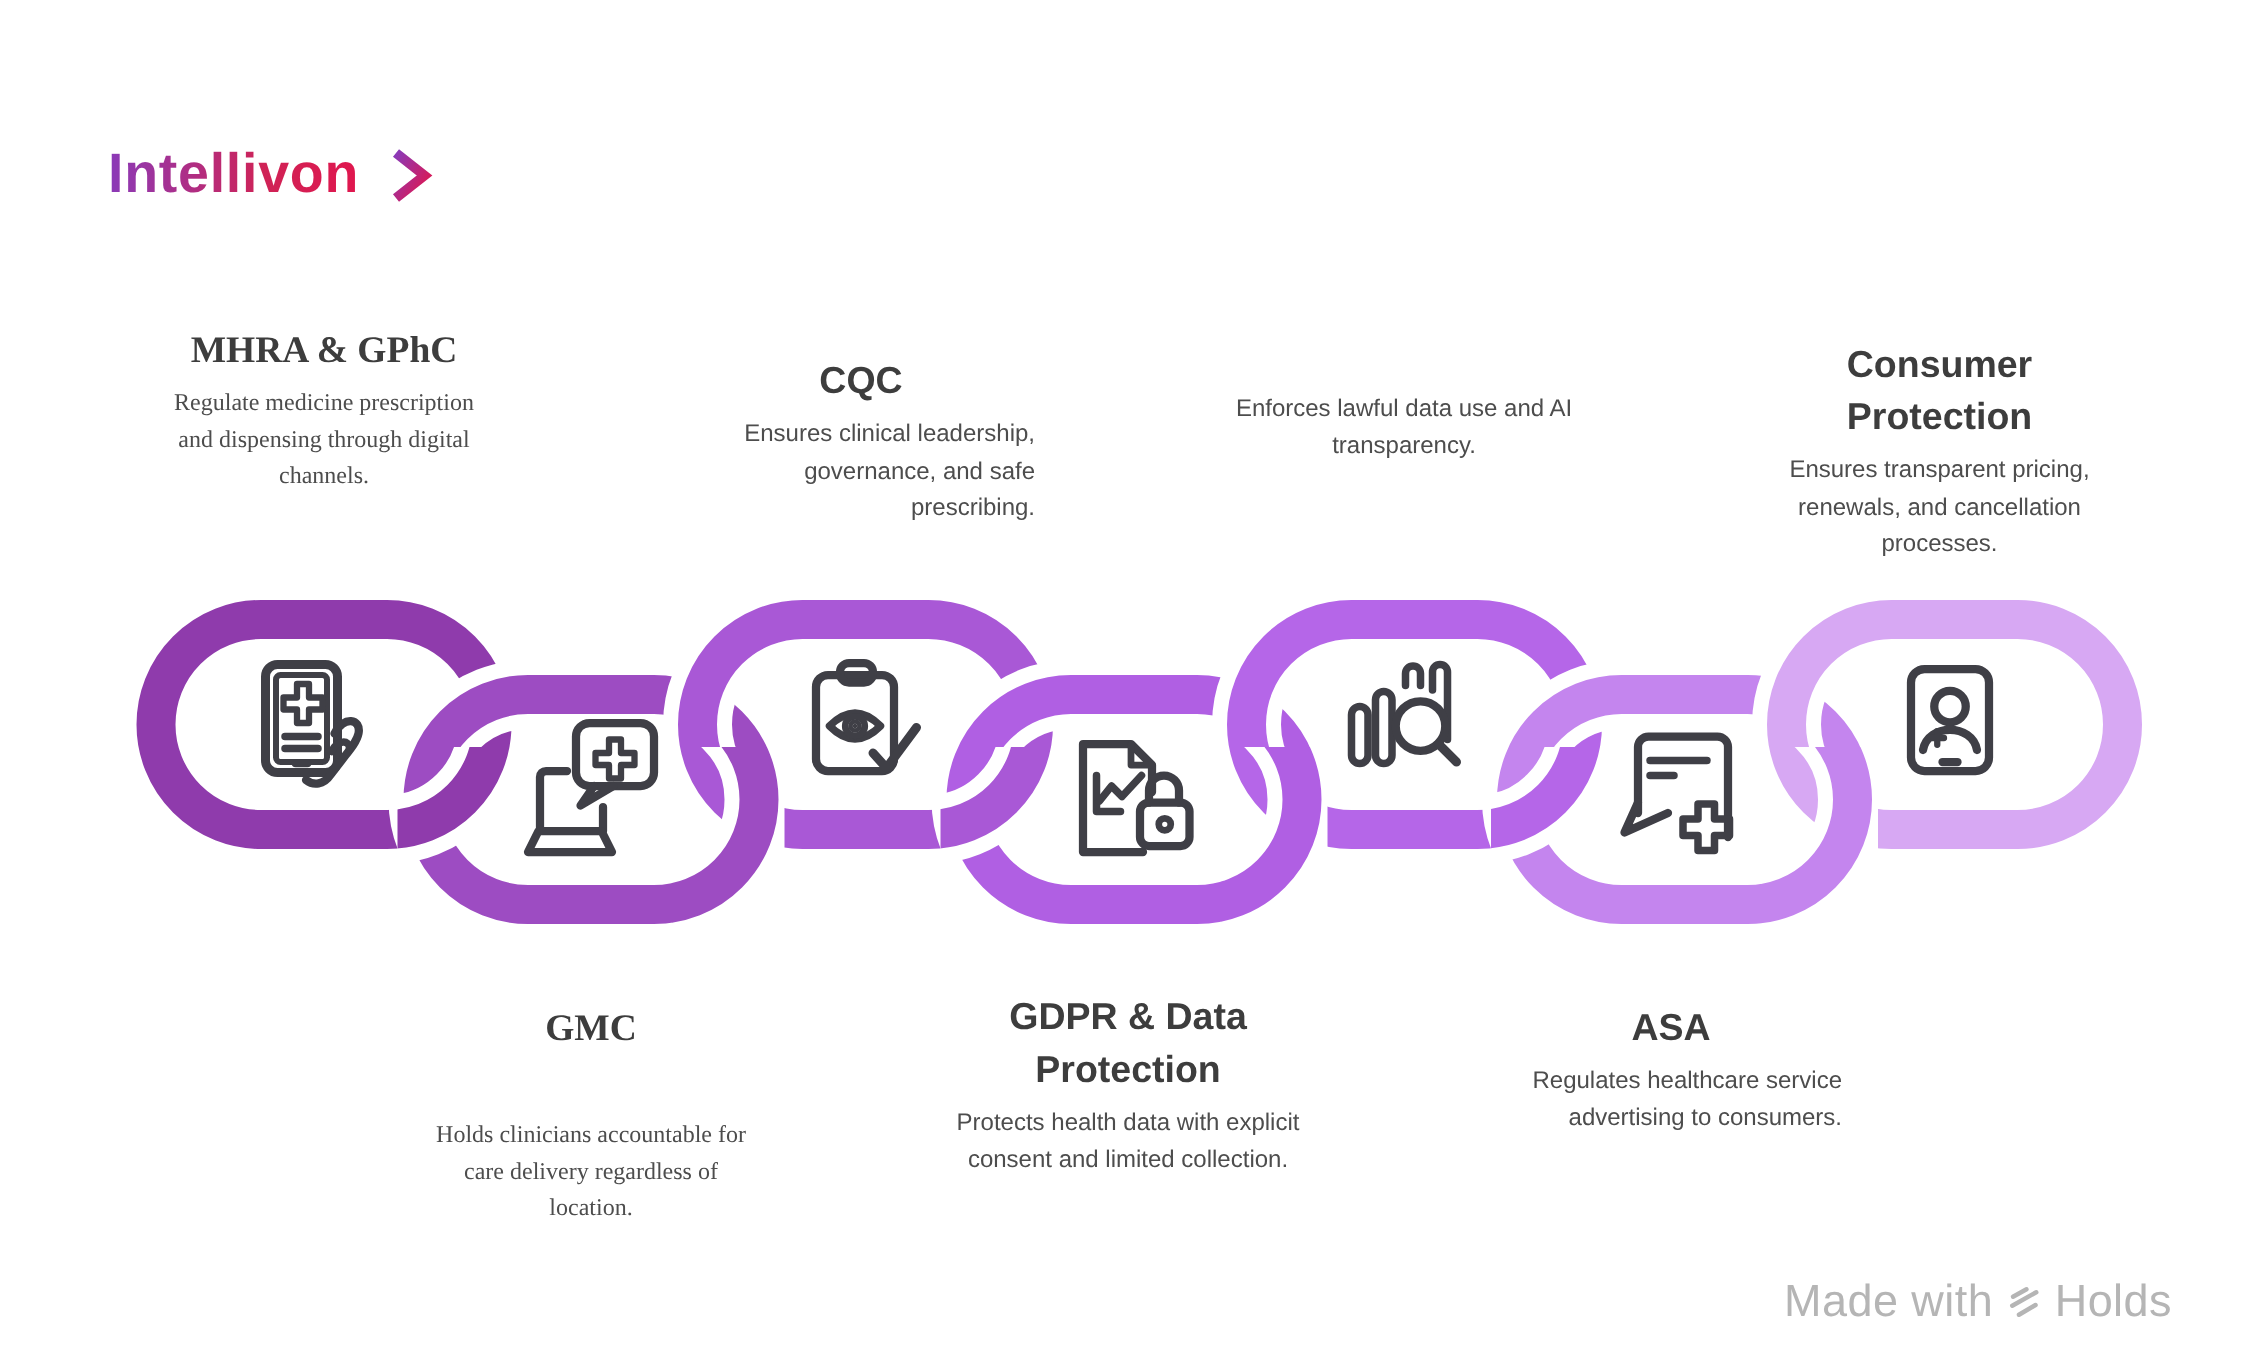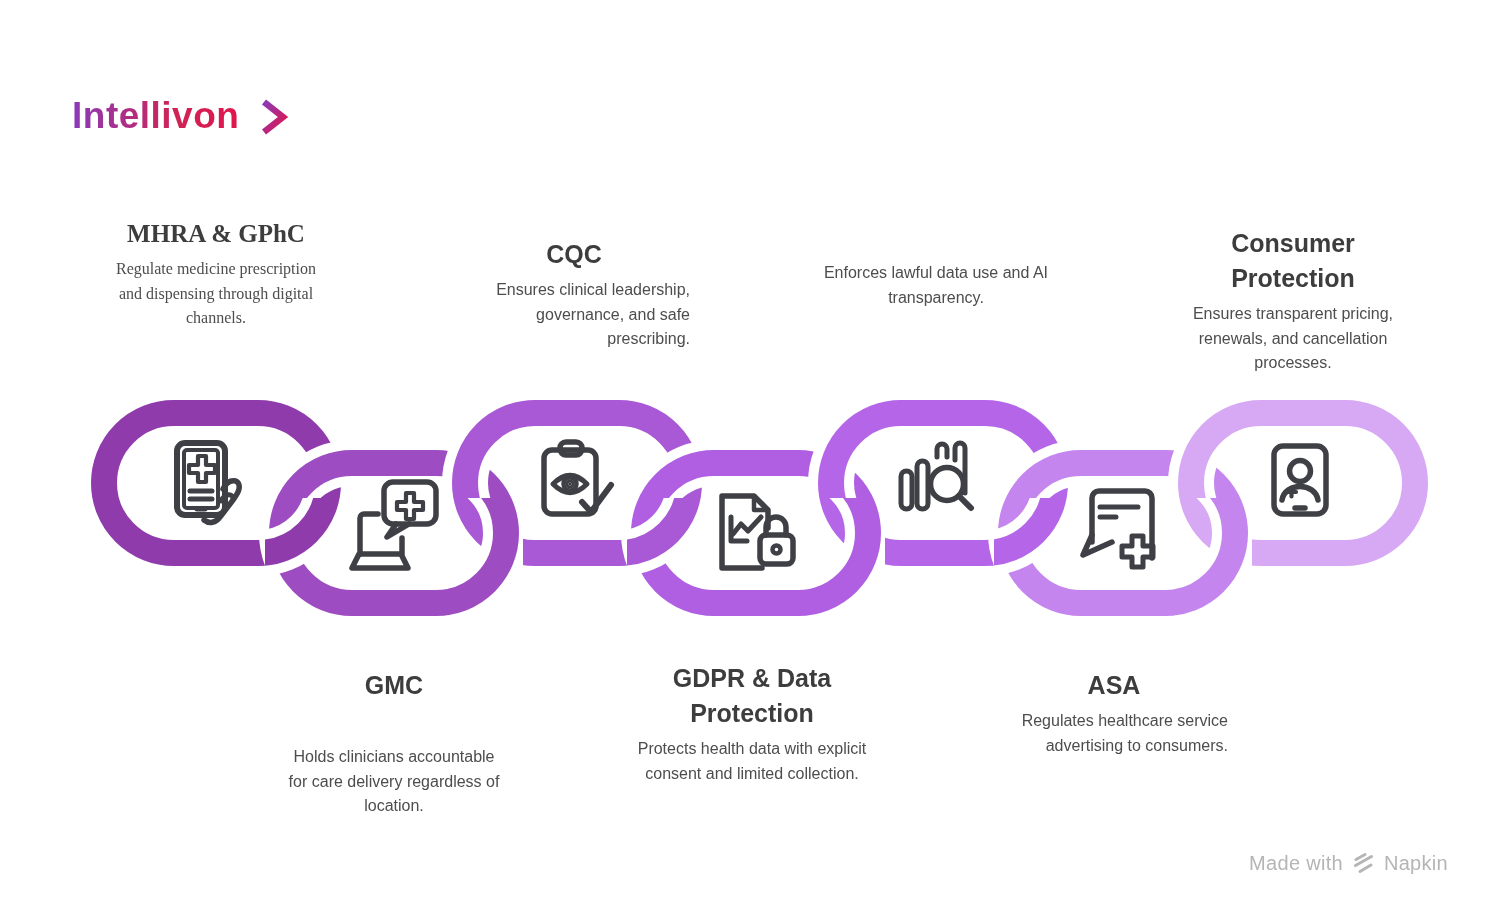--- a/index.html
+++ b/index.html
@@ -30,21 +30,21 @@
   }
   .node-desc{
     font-size:16px;font-weight:400;color:var(--body-color);
     line-height:24.5px;margin:0 auto;
   }
   .hw-narrow{max-width:205px;}
   .hw-mid{max-width:220px;}
   
   .footer{
     position:absolute;right:52px;top:851px;display:flex;align-items:center;gap:9px;
-    color:var(--footer-color);font-size:20px;font-weight:500;letter-spacing:.3px;
+    color:var(--footer-color);font-size:30px;font-weight:500;letter-spacing:.3px;
   }
 </style>
 </head>
 <body>
 
 <div class="logo">
   <span class="logo-text">Intellivon</span>
   <svg class="logo-chevron" width="30" height="40" viewBox="0 0 30 40">
     <defs>
       <linearGradient id="lgChev" x1="0" y1="0" x2="1" y2="1">
@@ -214,21 +214,21 @@
 
 <div class="node-label" style="left:776px;top:261px;width:320px;">
   <div class="node-desc" style="max-width:242px;">Enforces lawful data use and AI transparency.</div>
 </div>
 
 <div class="node-label" style="left:1133px;top:206px;width:320px;margin-top:20px;">
   <div class="node-title hw-narrow">Consumer Protection</div>
   <div class="node-desc" style="max-width:242px;">Ensures transparent pricing, renewals, and cancellation processes.</div>
 </div>
 
-<div class="node-label" style="left:234px;top:668px;width:320px;">
+<div class="node-label" style="left:234px;top:668px;width:320px;font-family:Liberation Serif, serif;">
   <div class="node-title">GMC</div>
   <div class="node-desc" style="max-width:215px;margin-top:42px;">Holds clinicians accountable for care delivery regardless of location.</div>
 </div>
 
 <div class="node-label" style="left:592px;top:661px;width:320px;">
   <div class="node-title hw-mid">GDPR &amp; Data Protection</div>
   <div class="node-desc" style="max-width:262px;">Protects health data with explicit consent and limited collection.</div>
 </div>
 
 <div class="node-label" style="left:954px;top:668px;width:320px;">
@@ -238,14 +238,14 @@
 
 <div class="footer">
   <span>Made with</span>
   <svg width="23" height="24" viewBox="0 0 23 24">
     <g stroke="#b5b5b5" stroke-width="3" stroke-linecap="round" fill="none">
       <path d="M4 8.5 L13 3.5"></path>
       <path d="M3.5 14.5 L19.5 5.5"></path>
       <path d="M8 20.5 L19 14"></path>
     </g>
   </svg>
-  <span>Napkin</span>
+  <span>Holds</span>
 </div>
 
 </body></html>

